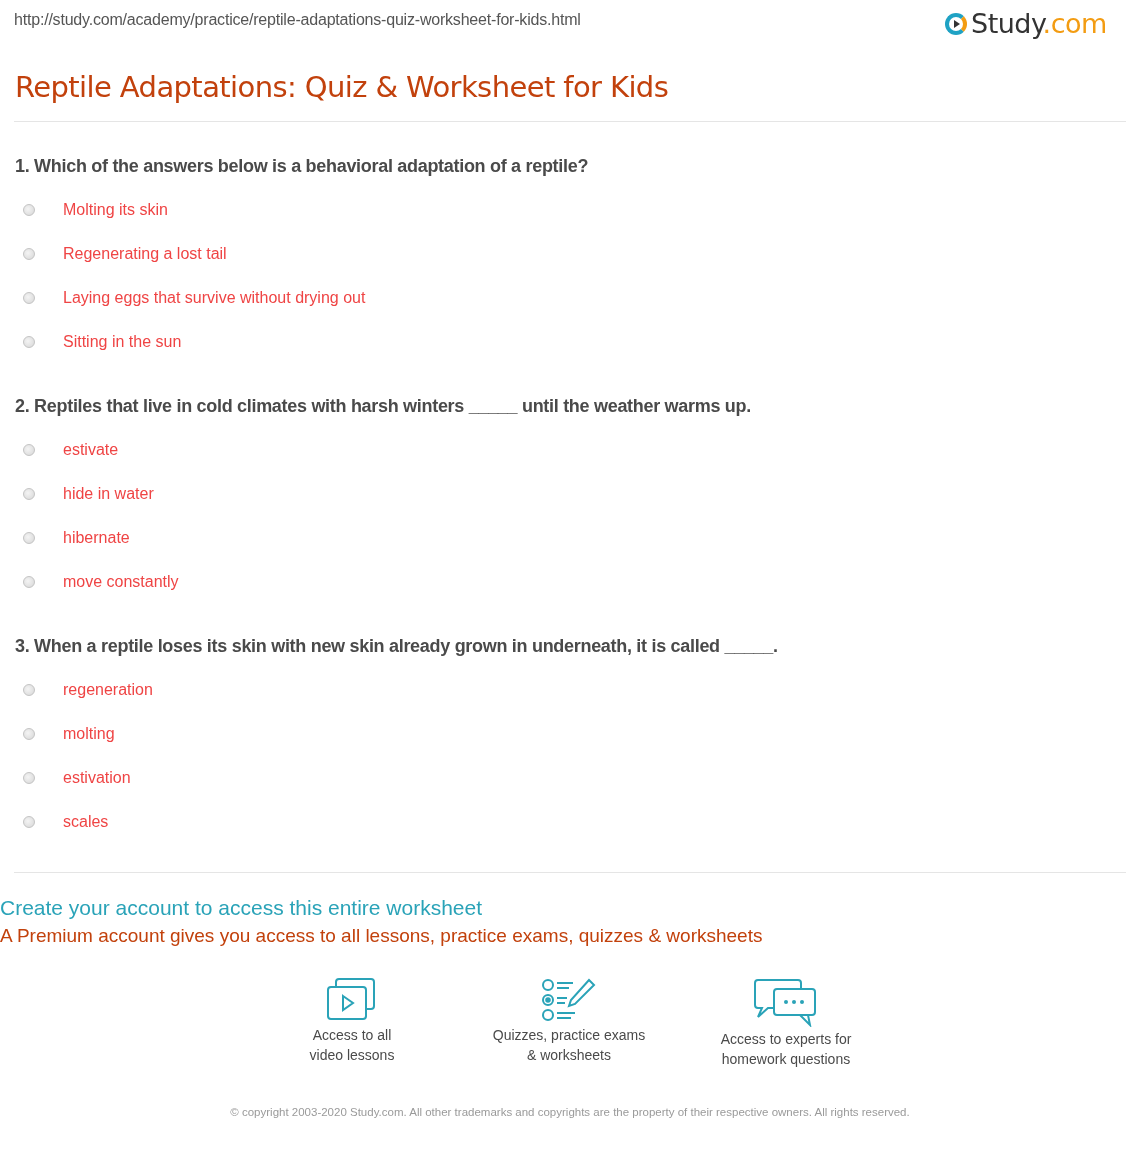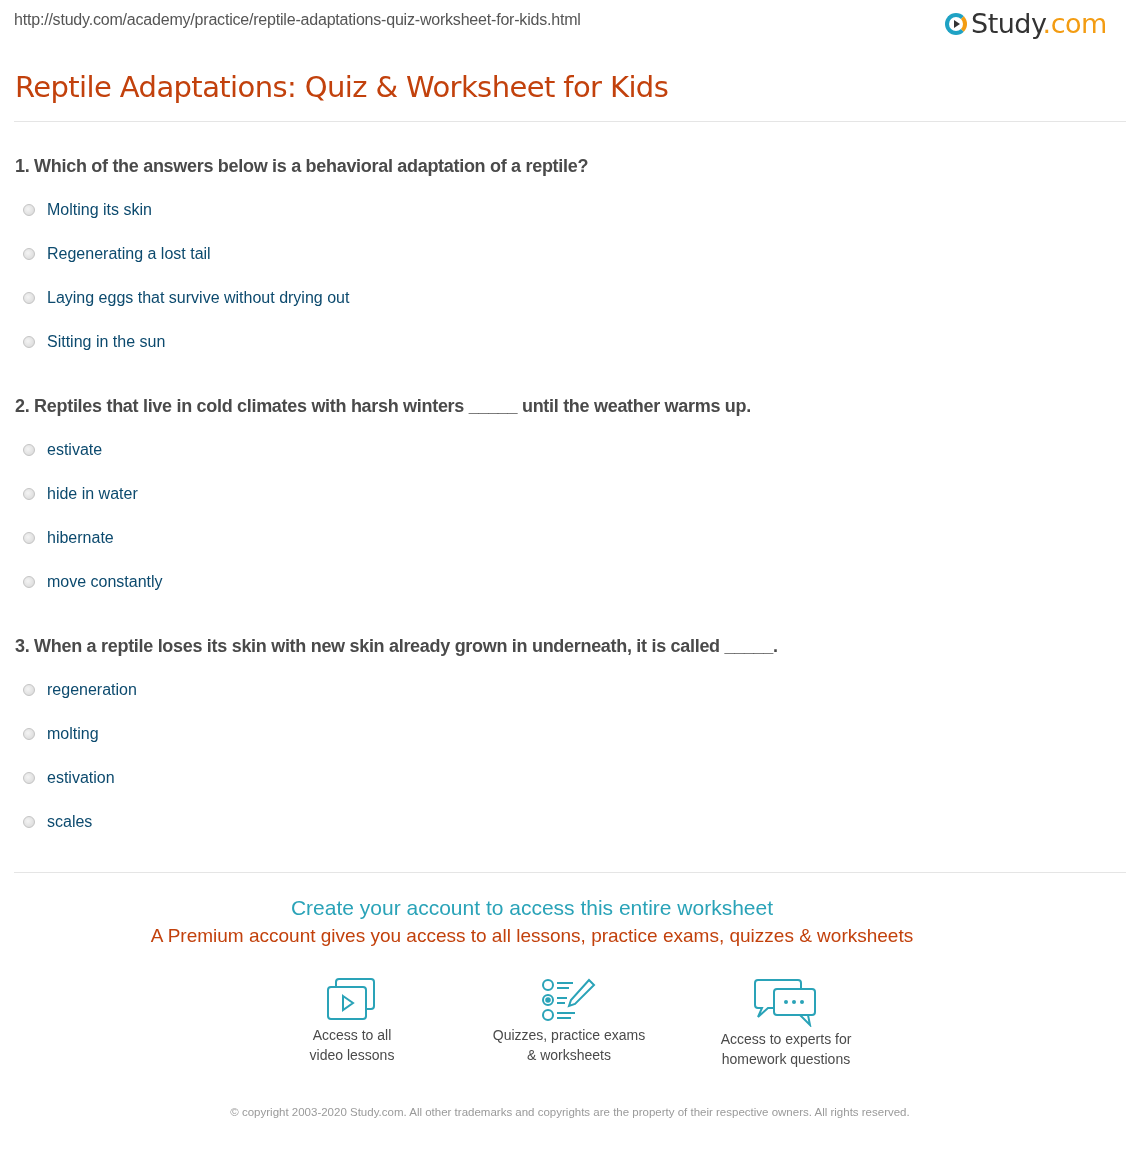--- a/index.html
+++ b/index.html
@@ -9,22 +9,22 @@
   .logo { position: absolute; left: 945px; top: 8px; display: flex; align-items: center; }
   .logo-mark { width: 22px; height: 22px; border-radius: 50%; border: 4px solid #1fa2c4; border-right-color: #f39c12; position: relative; }
   .logo-mark .tri { position: absolute; left: 5px; top: 3px; width: 0; height: 0; border-top: 4px solid transparent; border-bottom: 4px solid transparent; border-left: 6px solid #333; }
   .logo-text { font-family: "DejaVu Sans", sans-serif; font-size: 27px; color: #333; margin-left: 4px; letter-spacing: -0.5px; line-height: 32px; }
   .logo-dot { color: #f39c12; }
   .title { position: absolute; left: 15px; top: 70px; font-size: 29px; color: #c2410c; font-family: "DejaVu Sans", sans-serif; letter-spacing: -0.6px; font-weight: normal; }
   .rule { position: absolute; left: 14px; width: 1112px; height: 1px; background: #e5e5e5; }
   .question { position: absolute; left: 15px; font-size: 18px; font-weight: bold; color: #4a4a4a; letter-spacing: -0.3px; font-family: "Liberation Sans", sans-serif; }
   .option { position: absolute; left: 23px; display: flex; align-items: center; }
   .radio { width: 12px; height: 12px; border-radius: 50%; background: radial-gradient(circle at 40% 40%, #f4f4f4, #d6d6d6); border: 1px solid #c4c4c4; }
-  .opt-label { margin-left: 12px; font-size: 16px; color: #0c4a6e; font-family: "Liberation Sans", sans-serif; }
-  .cta { position: absolute; left: 8px; width: 1048px; text-align: center; }
+  .opt-label { margin-left: 28px; font-size: 16px; color: #ef4444; font-family: "Liberation Sans", sans-serif; }
+  .cta { position: absolute; left: 0; width: 1048px; }
   .cta-title { top: 896px; font-size: 21px; color: #2aa3b8; font-weight: normal; font-family: "Liberation Sans", sans-serif; }
   .cta-sub { top: 925px; font-size: 19px; color: #c2410c; font-family: "Liberation Sans", sans-serif; }
   .feature { position: absolute; top: 977px; width: 200px; text-align: center; }
   .feature svg { display: block; margin: 0 auto; }
   .feature-label { margin-top: 2px; font-size: 14px; line-height: 20px; color: #4a4a4a; font-family: "Liberation Sans", sans-serif; }
   .copyright { position: absolute; left: 215px; width: 710px; top: 1104px; text-align: center; font-size: 11.5px; line-height: 17px; color: #9a9a9a; font-family: "Liberation Sans", sans-serif; }
 </style>
 </head>
 <body>
 

